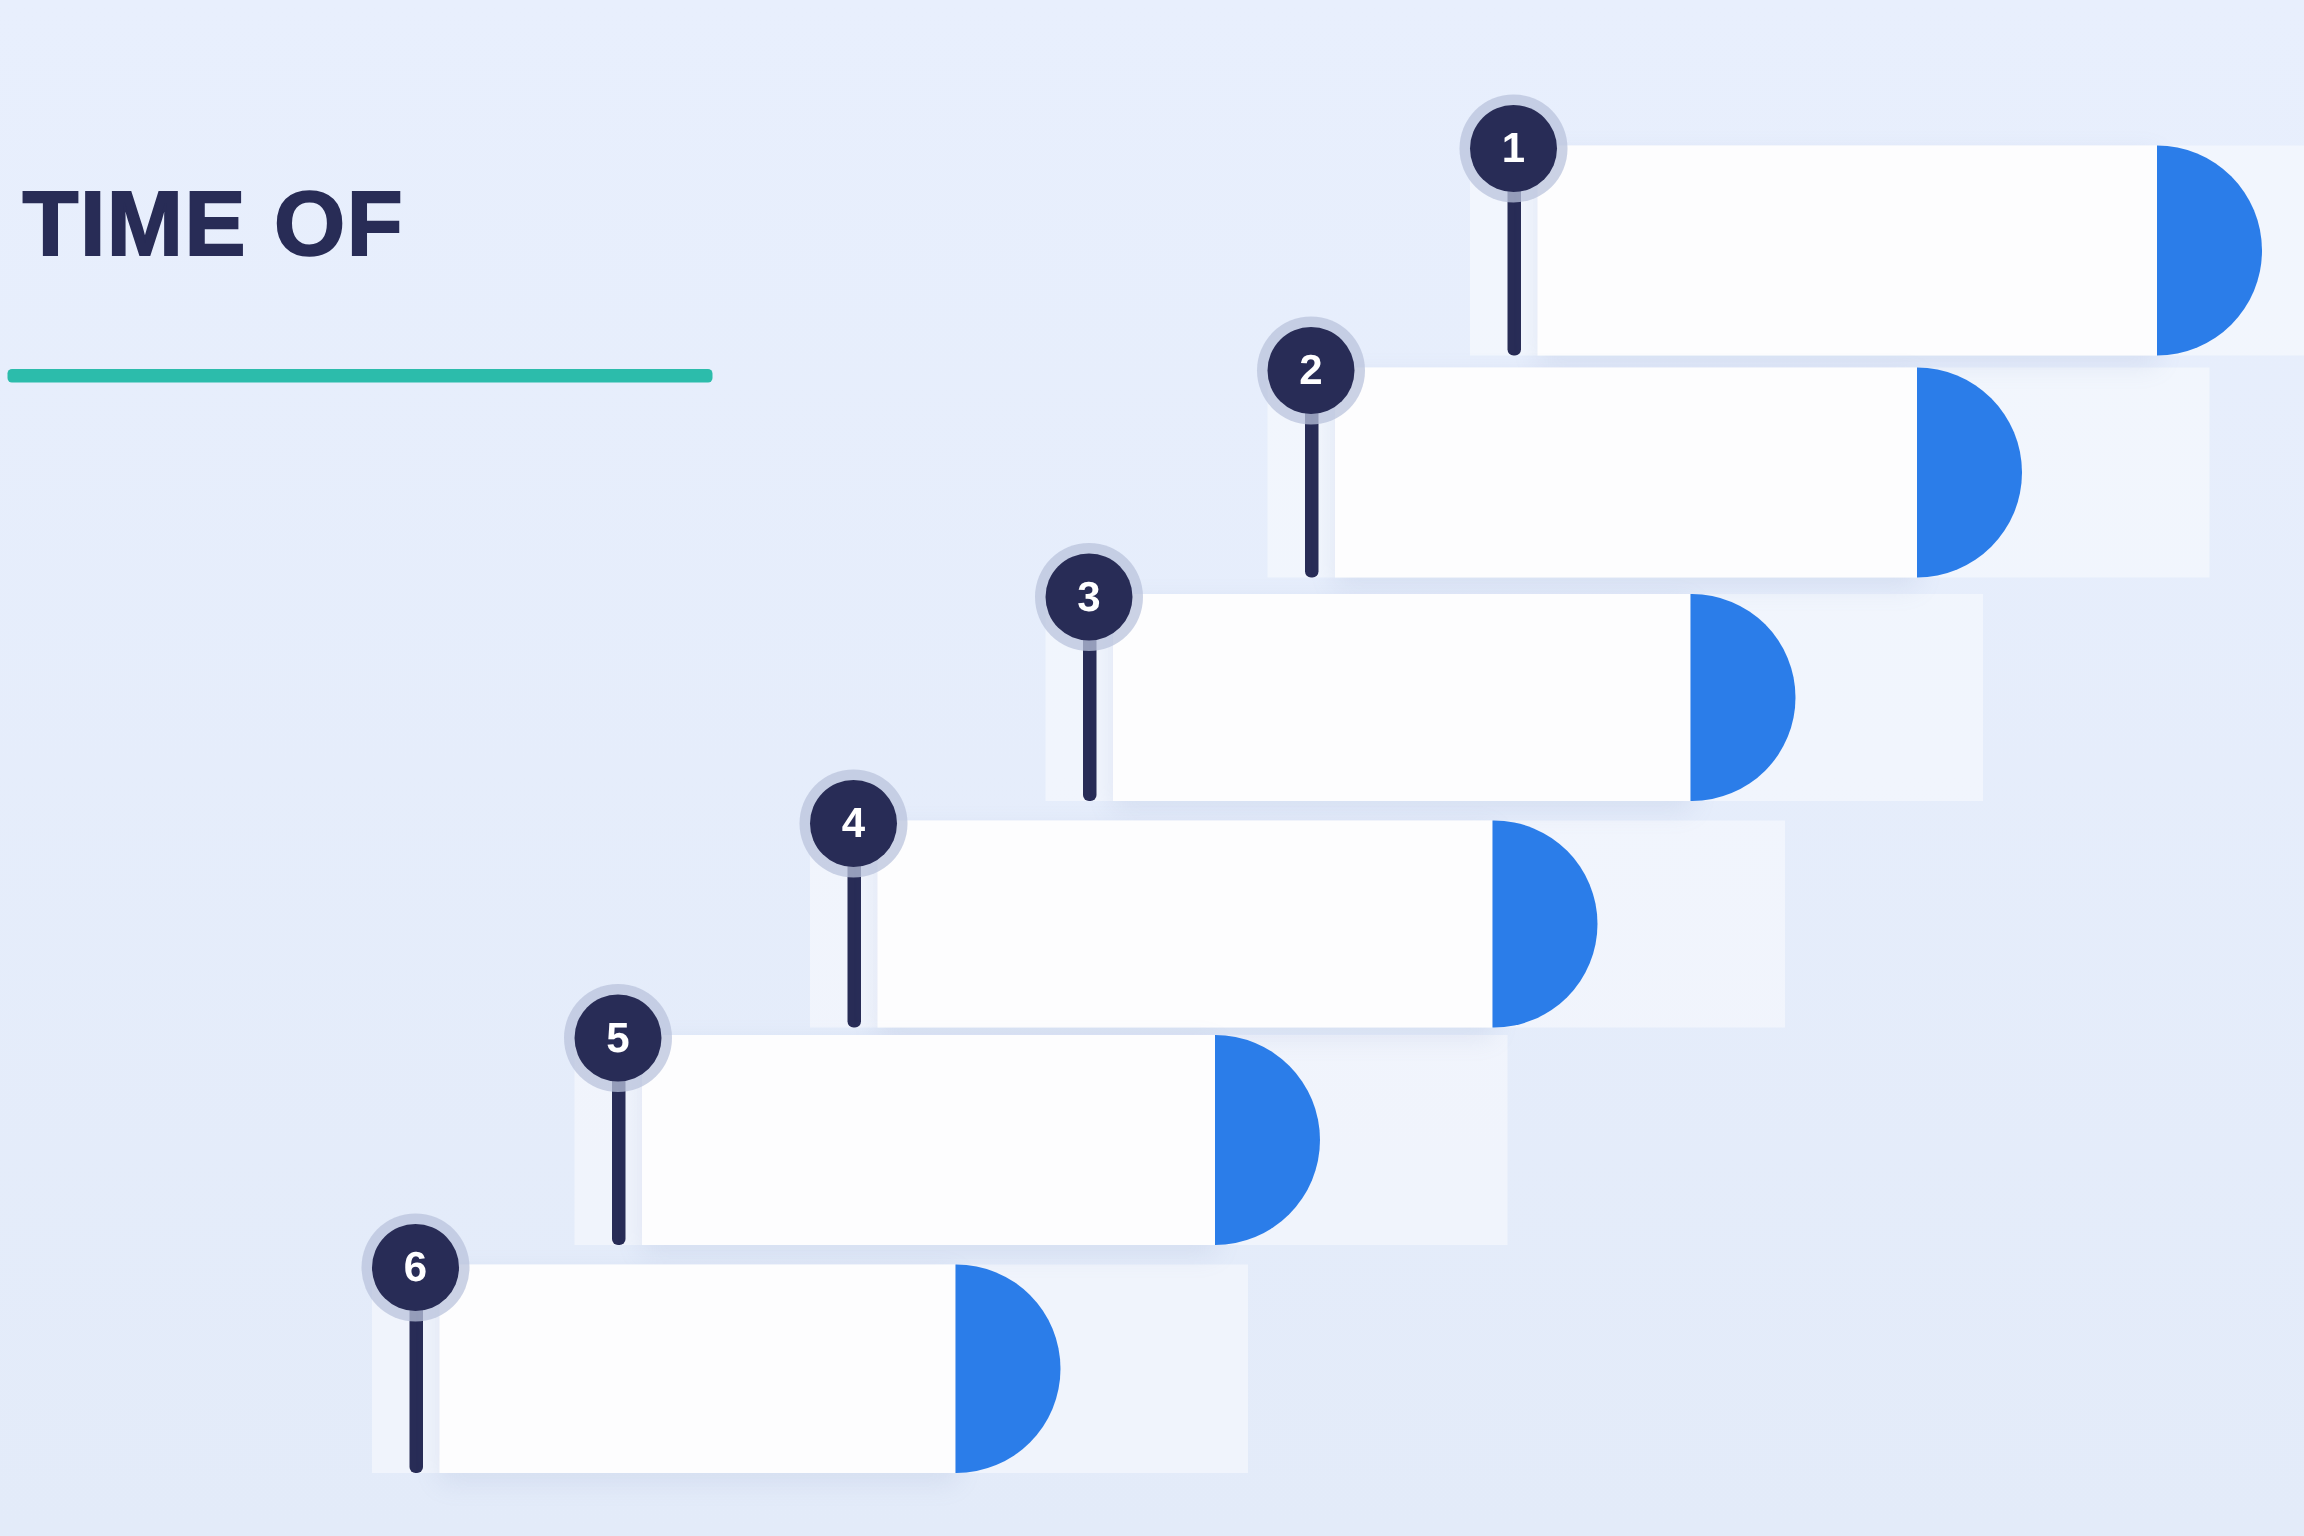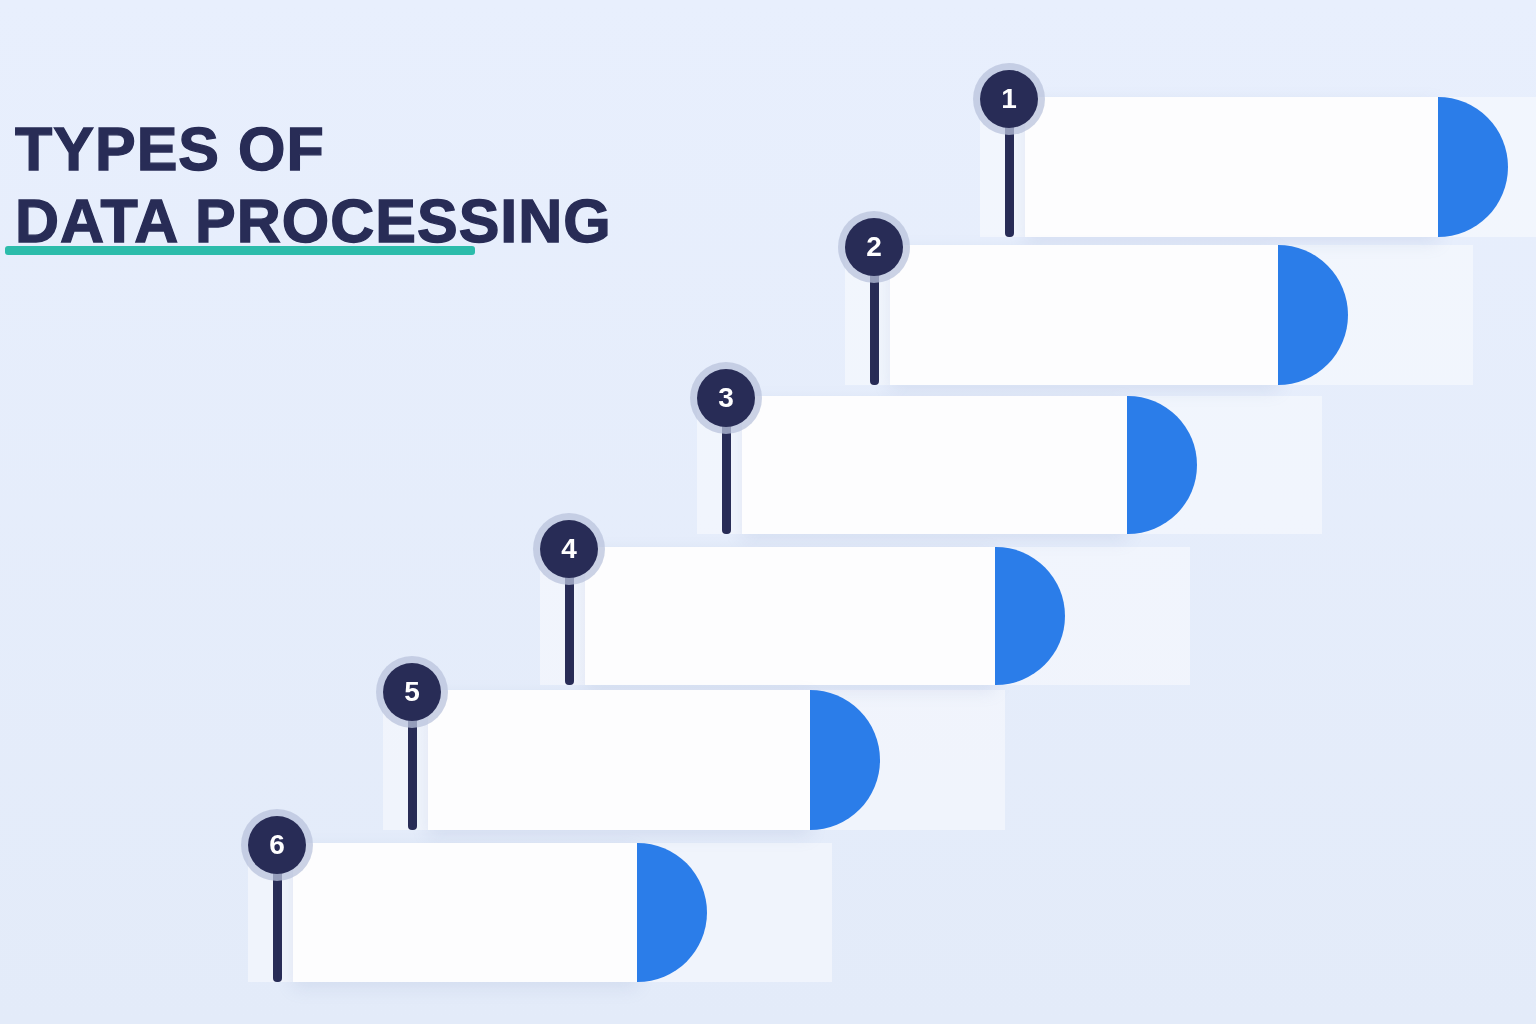--- a/index.html
+++ b/index.html
@@ -51,22 +51,21 @@
     display:flex; align-items:center; justify-content:center;
     color:#ffffff; font-size:28px; font-weight:bold;
   }
 </style>
 </head>
 <body>
 
 <div id="stage">
 
   <h1 class="page-title">
-    <span>TYPES OF</span>
-    <span>DATA PROCESSING</span>
+    <span>TIME OF</span>
   </h1>
   <div class="title-underline"></div>
 
   <div class="band" style="left:980px;top:97px;width:653px;height:140px;"></div>
   <div class="stem" style="left:1005px;top:99px;height:138px;"></div>
   <div class="card" style="left:1025px;top:97px;width:413px;height:140px;">
     <div class="semi"></div>
   </div>
   <div class="label" style="left:1057px;top:127px;">
     <span>BATCH</span>

